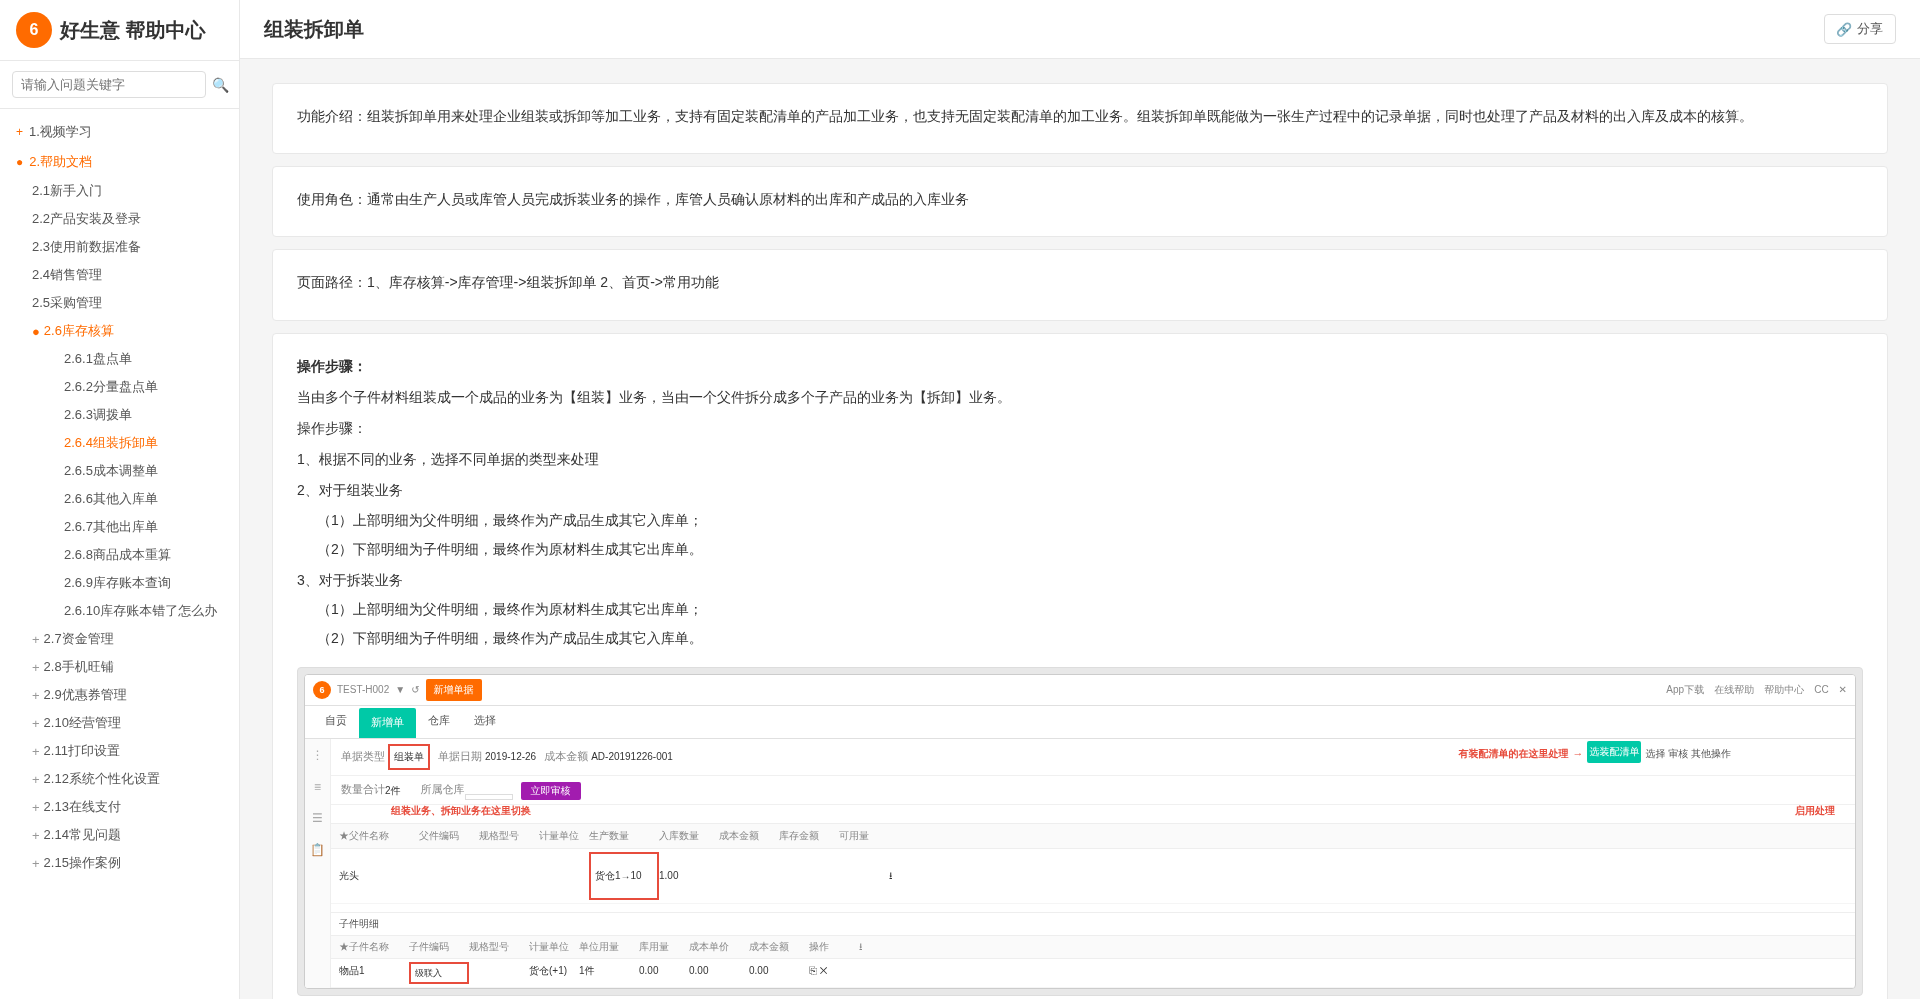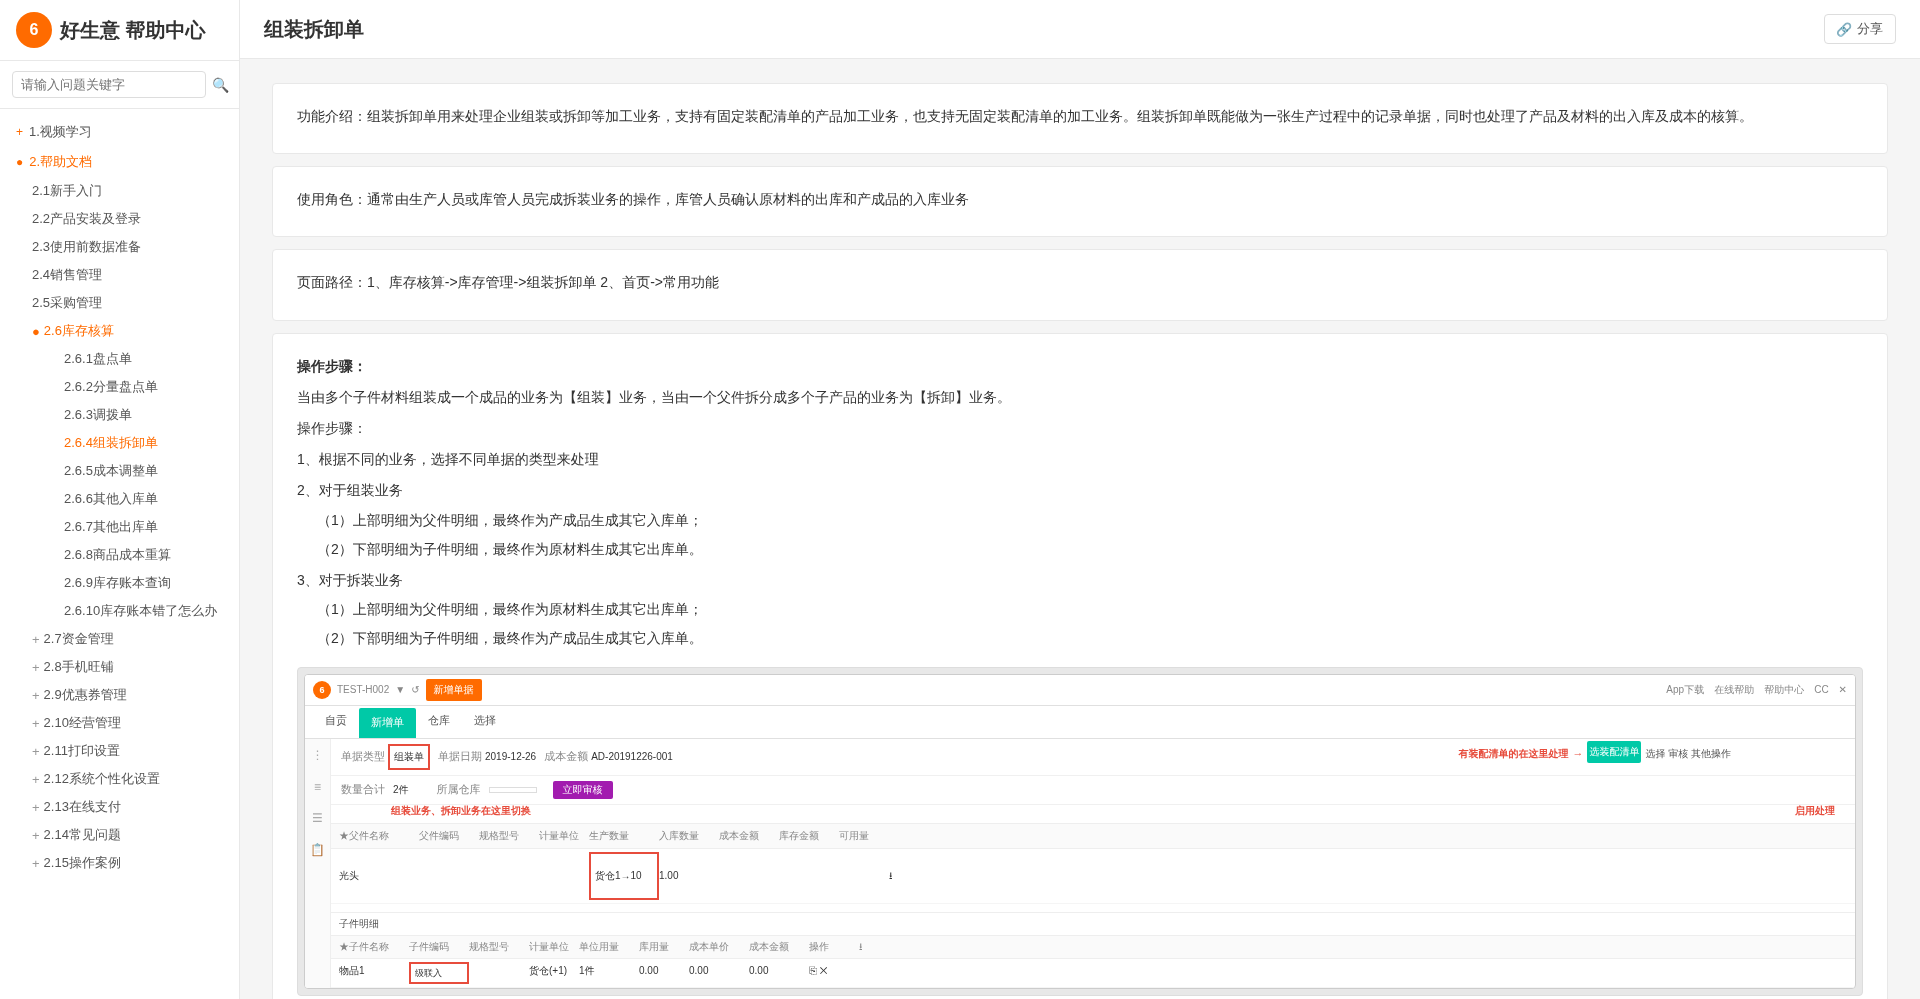--- a/index.html
+++ b/index.html
@@ -182,21 +182,21 @@
                 </div>
 
                 <div style="position:absolute;right:124px;top:2px;display:flex;align-items:flex-end;gap:4px;">
                   <span style="color:#e74c3c;font-size:10px;font-weight:bold;">有装配清单的在这里处理</span>
                   <span style="color:#e74c3c;">→</span>
                   <div style="background:#00c9a7;color:#fff;padding:2px 2px;border-radius:2px;font-size:10px;">选装配清单</div>
                   <span style="font-size:10px;color:#555;">选择 审核 其他操作</span>
                 </div>
               </div>
 
-              <div style="padding:4px 10px;display:flex;align-items:center;gap:8px;border-bottom:1px solid #f0f0f0;font-size:11px;position:relative;">
+              <div style="padding:4px 10px;display:flex;align-items:flex-end;border-bottom:1px solid #f0f0f0;font-size:11px;position:relative;">
                 <span style="color:#888;">数量合计</span>
                 <span style="font-size:10px;">2件</span>
                 <span style="color:#888;margin-left:20px;">所属仓库</span>
                 <span style="border:1px solid #ddd;padding:2px 40px 2px 6px;font-size:10px;"></span>
                 <button style="background:#a21caf;color:#fff;border:none;padding:2px 10px;border-radius:2px;font-size:10px;cursor:pointer;margin-left:8px;">立即审核</button>
 
                 <div style="position:absolute;left:60px;bottom:-16px;display:flex;align-items:center;gap:4px;">
                   <span style="color:#e74c3c;font-size:10px;font-weight:bold;white-space:nowrap;">组装业务、拆卸业务在这里切换</span>
                 </div>
 

